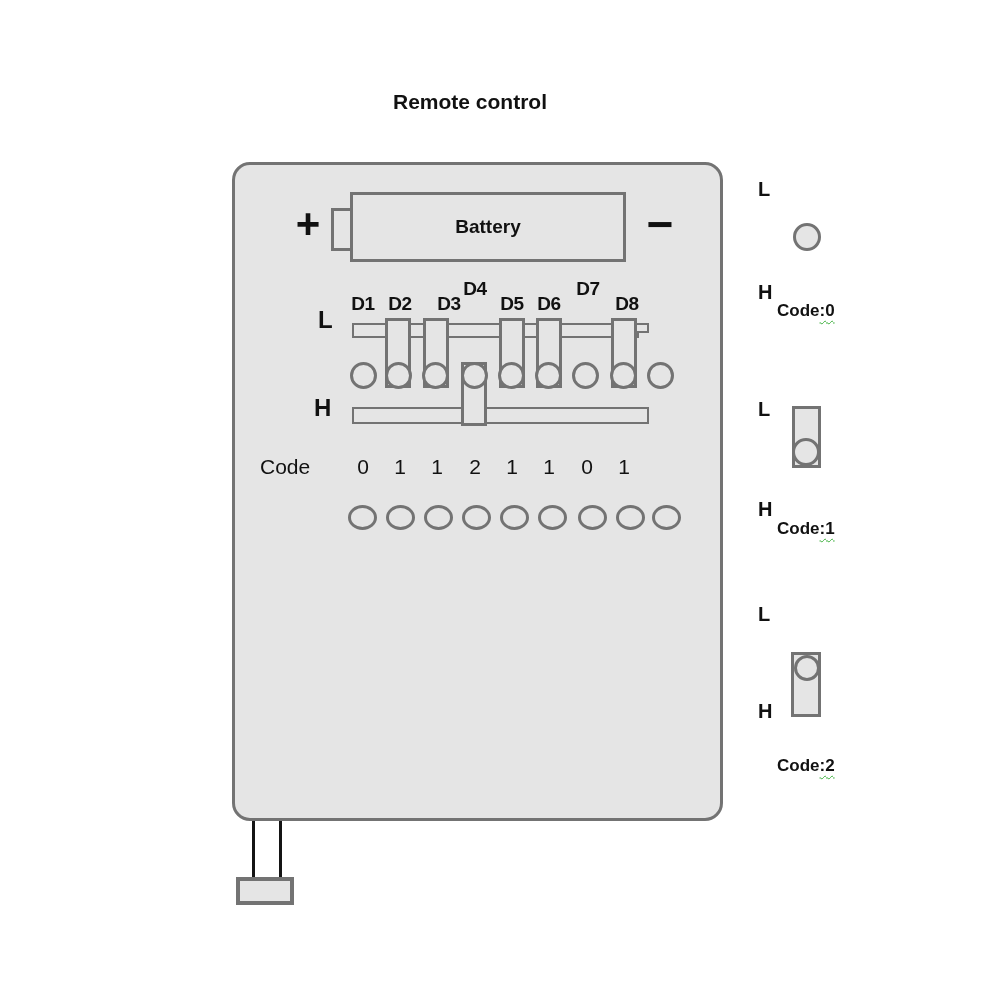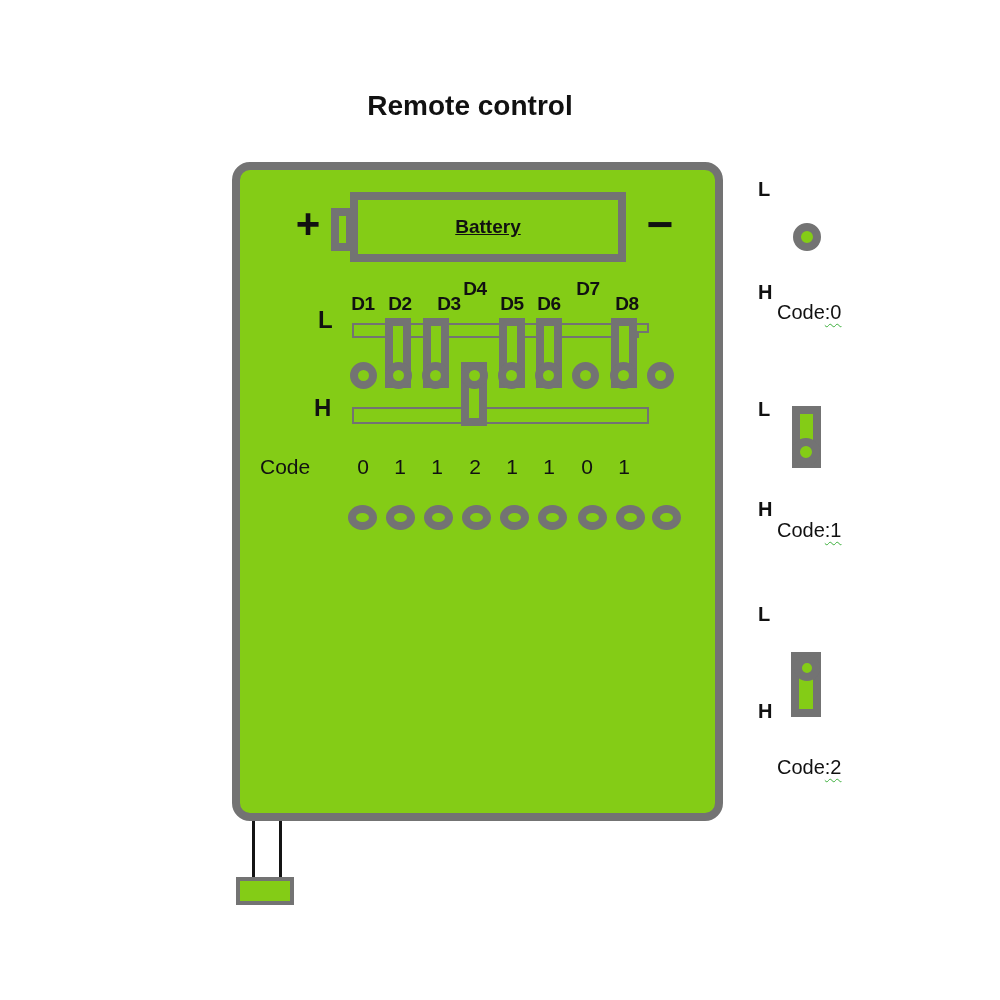--- a/index.html
+++ b/index.html
@@ -1,38 +1,38 @@
 <!DOCTYPE html>
 <html><head>
 <meta charset="utf-8">
 <style>
   html,body{margin:0;padding:0;background:#fff;}
   .canvas{position:relative;width:1000px;height:1000px;background:#ffffff;
           font-family:"Liberation Sans",sans-serif;color:#111;overflow:hidden;}
   .abs{position:absolute;box-sizing:border-box;}
-  .outline{border:8px solid #737373;background:#84cc16;text-decoration:underline;}
+  .outline{border:3px solid #737373;background:#e5e5e5;}
   .circle{border-radius:50%;}
   .bold{font-weight:bold;}
   .ctr{text-align:center;}
   .z1{z-index:1}.z2{z-index:2}.z3{z-index:3}
   .dlabel{width:40px;font-size:19px;font-weight:bold;text-align:center;letter-spacing:-0.5px;}
   .codeval{width:24px;font-size:21px;text-align:center;}
   .railLH{font-size:24px;font-weight:bold;}
   .legLH{font-size:20px;font-weight:bold;}
-  .legcap{font-size:20px;font-weight:normal;white-space:nowrap;}
+  .legcap{font-size:17px;font-weight:bold;white-space:nowrap;}
   .squiggle{text-decoration-line:underline;text-decoration-style:wavy;
             text-decoration-color:#3caf3c;text-decoration-thickness:1px;
             text-underline-offset:4px;}
 </style>
 </head>
 <body>
 
 <div class="canvas">
 
-  <div class="abs bold ctr" style="left:330px;top:90px;width:280px;font-size:28px;text-align:center;">Remote control</div>
+  <div class="abs bold ctr" style="left:330px;top:90px;width:280px;font-size:21px;text-align:center;">Remote control</div>
 
   <div class="abs outline" style="left:232px;top:162px;width:491px;height:659px;border-radius:18px;"></div>
 
   <div class="abs bold" style="left:290px;top:202px;width:36px;font-size:42px;line-height:44px;text-align:center;">+</div>
   <div class="abs outline" style="left:331px;top:208px;width:23px;height:43px;"></div>
   <div class="abs outline" style="left:350px;top:192px;width:276px;height:70px;display:flex;align-items:center;justify-content:center;">
     <span class="bold" style="font-size:19px;">Battery</span>
   </div>
   <div class="abs bold" style="left:640px;top:200px;width:40px;font-size:46px;line-height:48px;text-align:center;">−</div>
 

